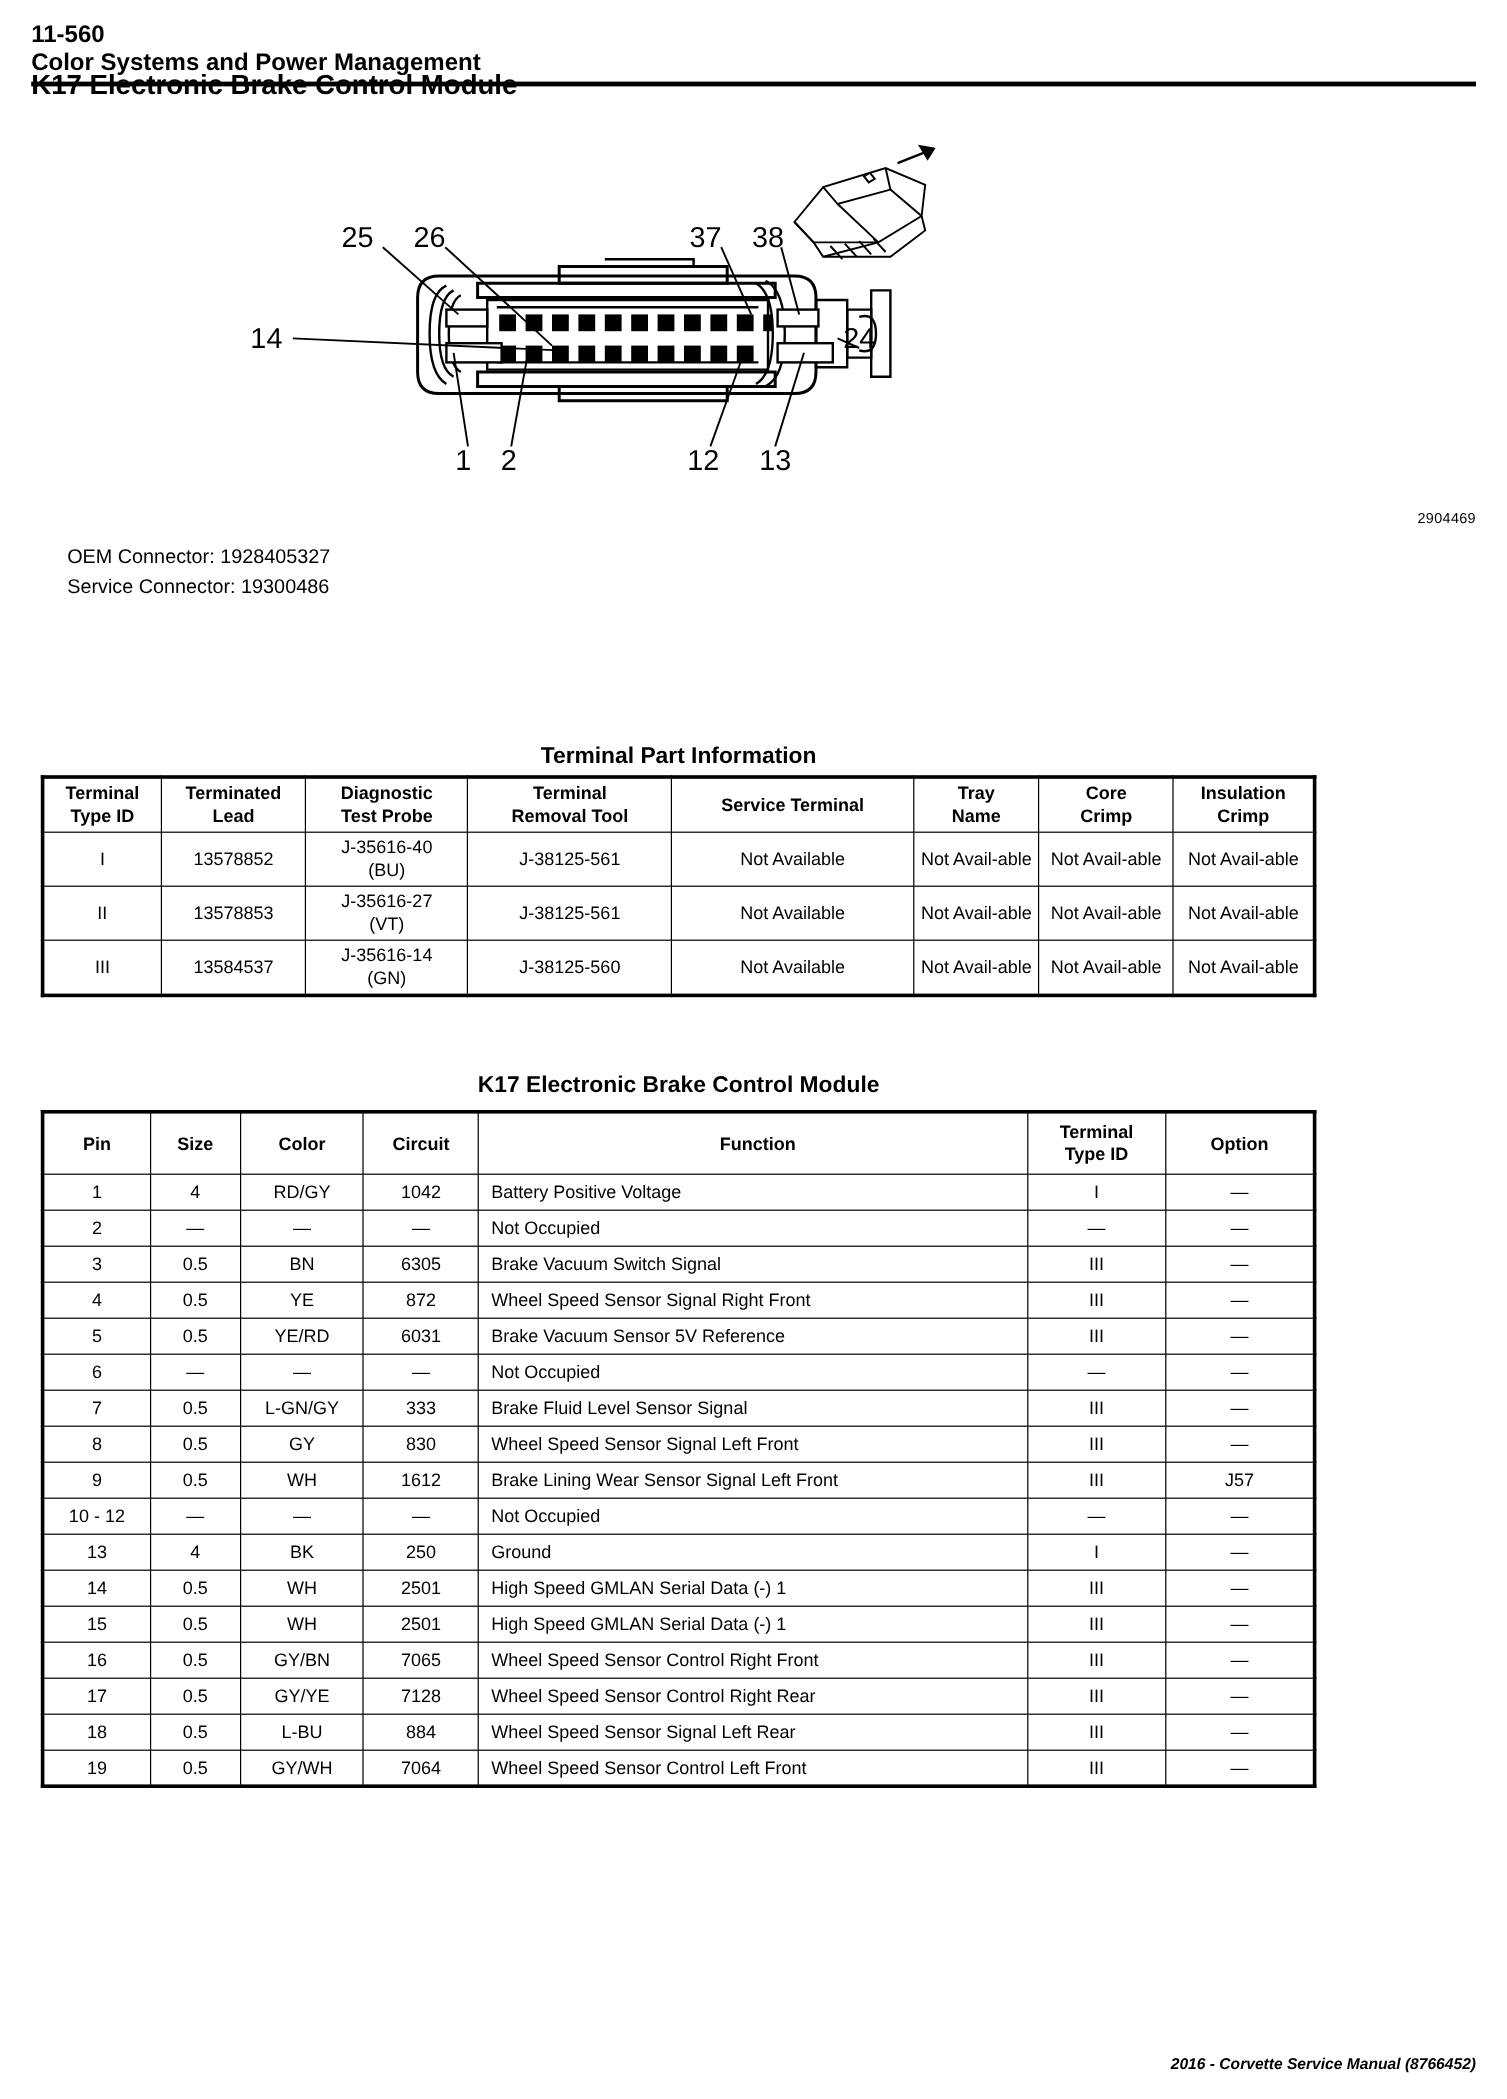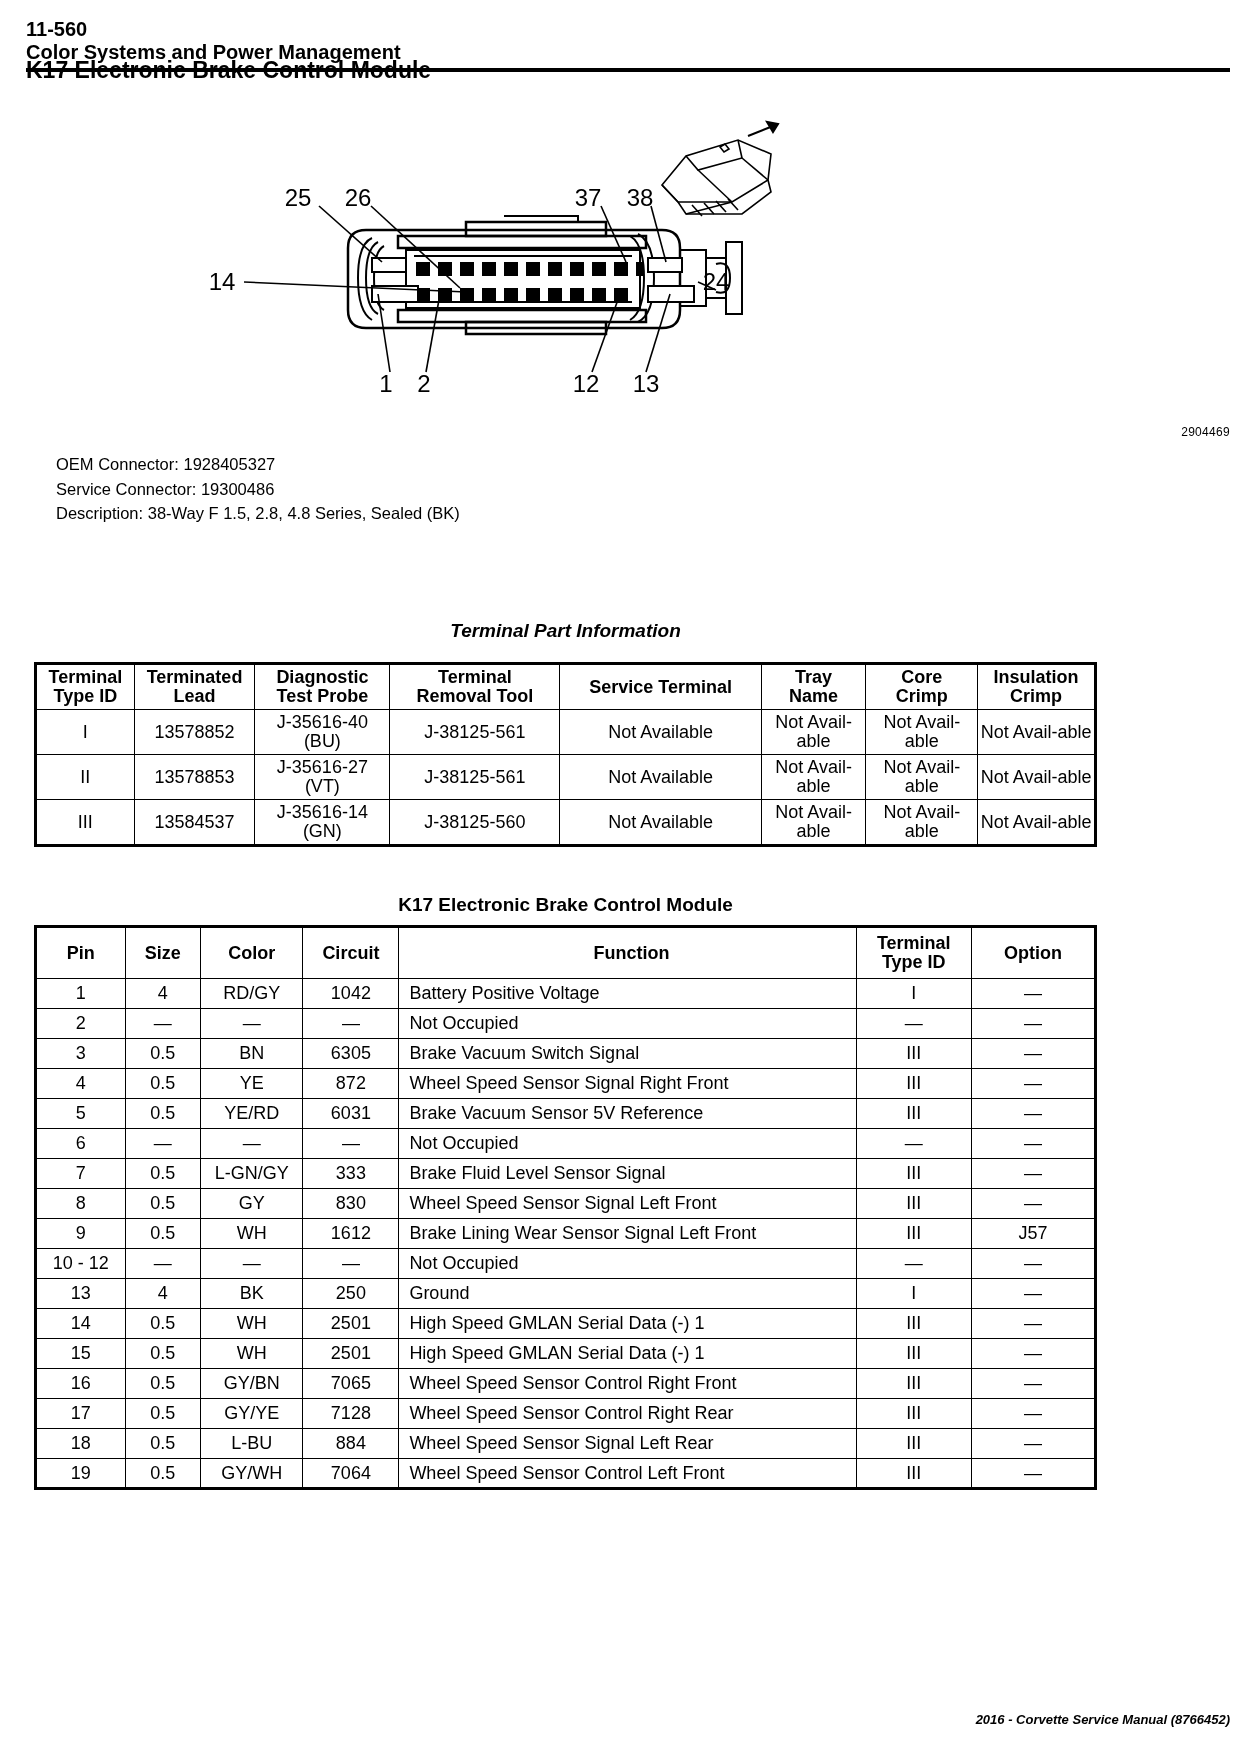--- a/index.html
+++ b/index.html
@@ -73,40 +73,40 @@
 
   
   .table-caption {
     text-align: center;
     font-weight: bold;
     font-size: 19px;
   }
   table {
     border-collapse: collapse;
     width: 100%;
-    font-size: 18px;
+    font-size: 15px;
   }
   table td, table th {
     border: 1px solid #000;
     text-align: center;
     padding: 3px 2px;
     font-weight: normal;
     line-height: 19px;
   }
   table th { font-weight: bold; }
   .tbl-outer {
     border: 3px solid #000;
   }
 
   
   .terminal-block {
     position: absolute;
     left: 34px; top: 620px; width: 1063px;
   }
-  .terminal-block .table-caption { margin-bottom: 20px; font-style: italic; }
+  .terminal-block .table-caption { margin-bottom: 4px; }
   .terminal-table td, .terminal-table th { height: 44px; }
   .terminal-table .c-typeid  { width: 98px; }
   .terminal-table .c-lead    { width: 120px; }
   .terminal-table .c-probe   { width: 134px; }
   .terminal-table .c-tool    { width: 169px; }
   .terminal-table .c-service { width: 200px; }
   .terminal-table .c-tray    { width: 104px; }
   .terminal-table .c-core    { width: 111px; }
   .terminal-table .c-insul   { width: 117px; }
 
@@ -258,21 +258,20 @@
       <text x="620" y="282" text-anchor="middle">13</text>
     </g>
   </svg>
   <div class="fig-number">2904469</div>
 </div>
 
 <div class="cpi">
   <div class="cpi-lines">
     <div class="cpi-line">OEM Connector: 1928405327</div>
     <div class="cpi-line">Service Connector: 19300486</div>
-    <div class="cpi-line">Description: 38-Way F 1.5, 2.8, 4.8 Series, Sealed (BK)</div>
   </div>
 </div>
 
 <div class="terminal-block">
   <div class="table-caption">Terminal Part Information</div>
   <table class="terminal-table tbl-outer">
     <thead>
       <tr>
         <th class="c-typeid">
           <span>Terminal</span><br>

